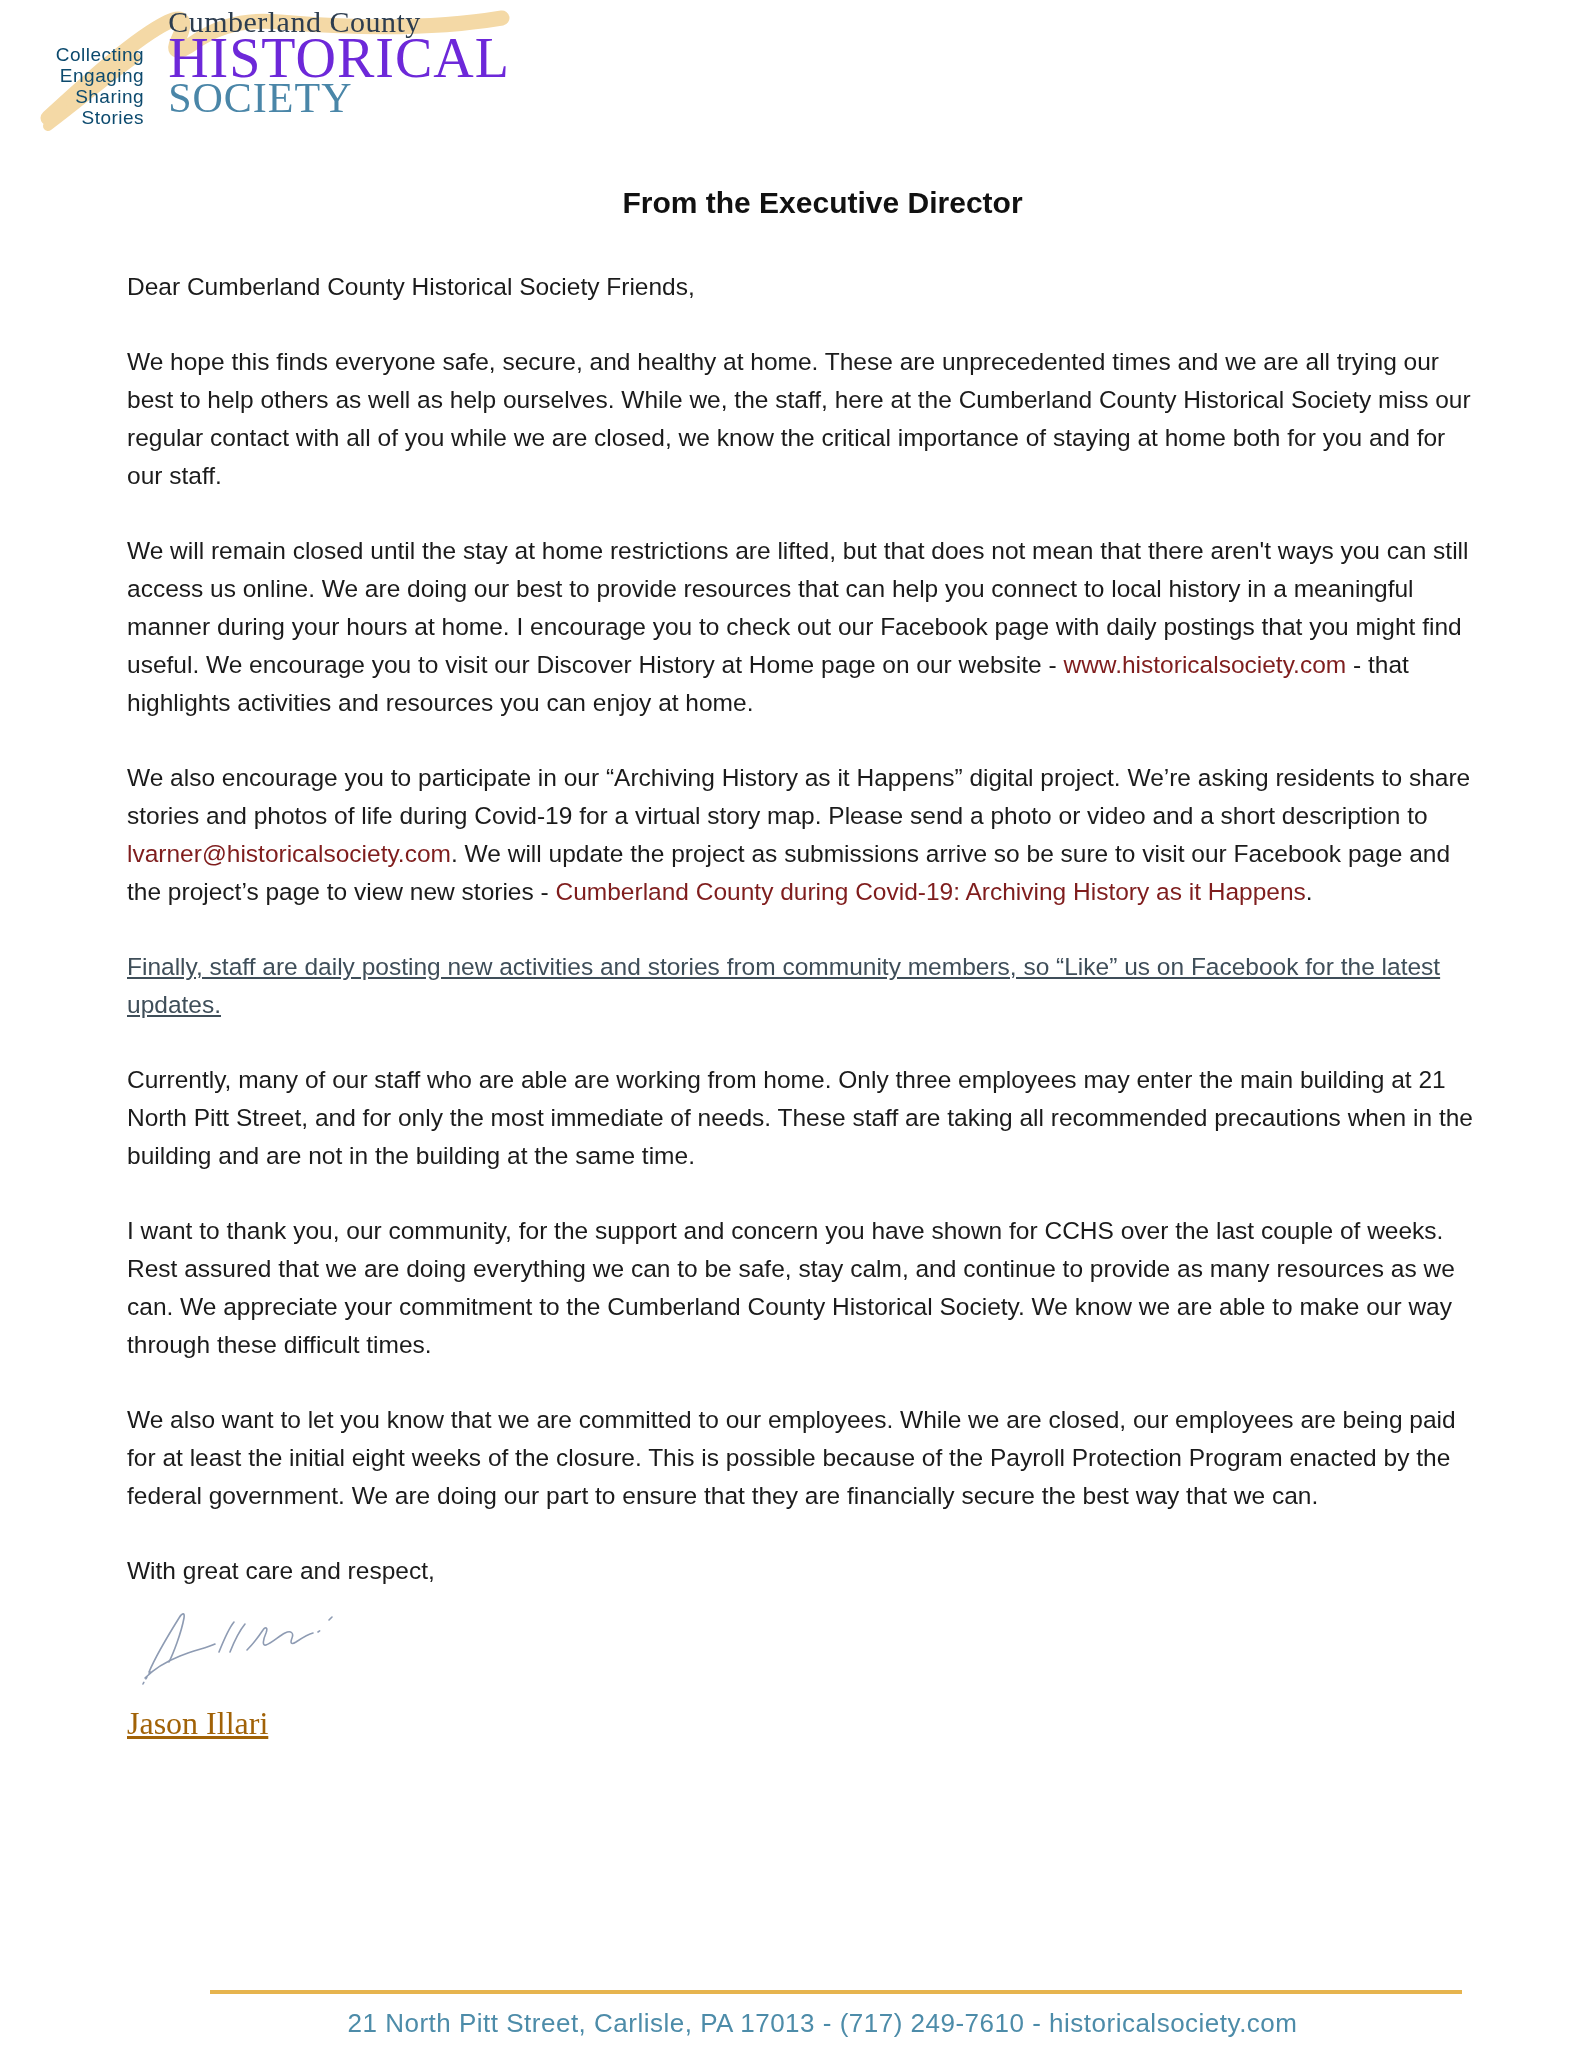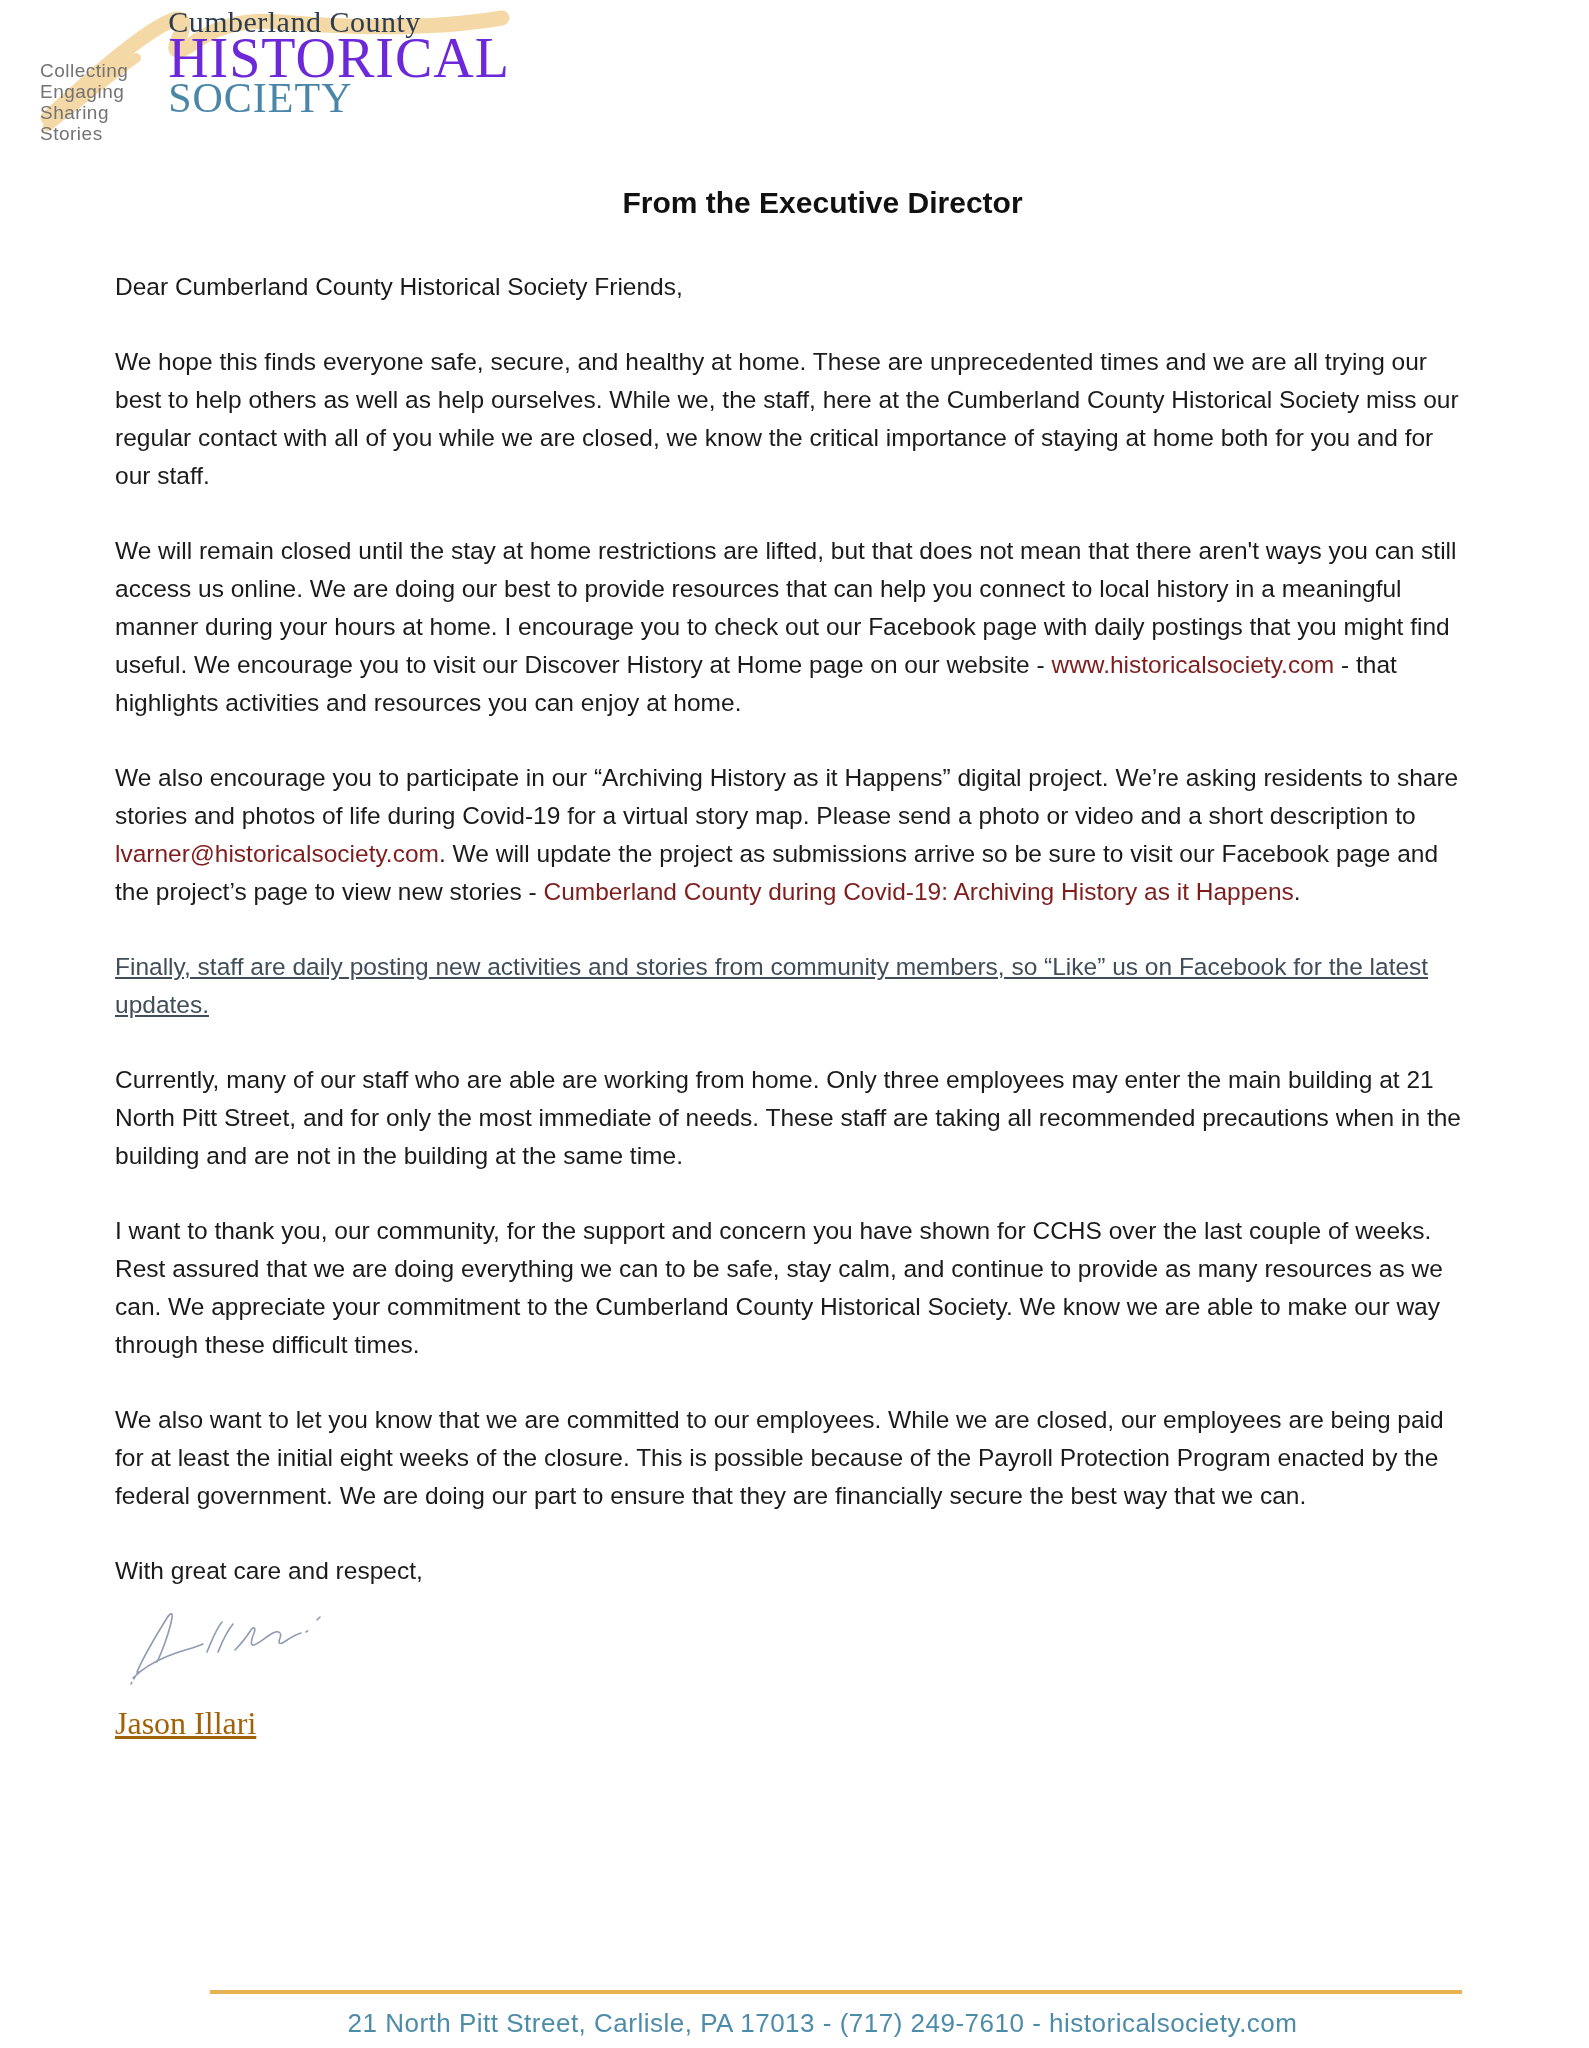--- a/index.html
+++ b/index.html
@@ -8,39 +8,40 @@
     width:1589px;height:2048px;
     background:#ffffff;
     font-family:"Liberation Sans",sans-serif;
     overflow:hidden;
   }
   
   .logo{position:absolute;top:6px;left:40px;width:470px;height:130px;}
   .swoosh{position:absolute;top:0;left:0;z-index:0;}
   .logo-row{position:relative;z-index:1;display:flex;align-items:flex-start;}
   .tagline{
-    margin-top:54px;width:165px;
-    color:#737373;font-size:19px;line-height:21px;
+    margin-top:38px;width:165px;
+    text-align:right;
+    color:#0c4a6e;font-size:19px;line-height:21px;
     letter-spacing:.5px;
   }
   .logo-text{margin-left:24px;font-family:"Liberation Serif",serif;}
   .logo-line1{color:#2d3d4f;font-size:30px;line-height:32px;letter-spacing:.5px;}
   .logo-line2{color:#6d28d9;font-size:56px;line-height:40px;letter-spacing:1px;}
   .logo-line3{color:#4a86a8;font-size:42px;line-height:40px;letter-spacing:1px;}
   
   .title{
     margin:0;
     position:absolute;top:186px;left:0;width:100%;
     text-align:center;
     transform:translateX(28px);
     font-size:30px;font-weight:bold;color:#111;
   }
   
   .body{
-    position:absolute;top:268px;left:115px;width:1360px;
+    position:absolute;top:268px;left:127px;width:1360px;
     font-size:24.5px;line-height:38px;color:#1b1b1b;
   }
   .body p{margin:0 0 37px 0;}
   .body a{color:#7f1d1d;cursor:pointer;}
   .muted{color:#3f4e59;text-decoration:underline;}
   .closing{margin-bottom:10px !important;}
   .signature{display:block;margin:4px 0 14px 8px;}
   .sig-name{font-family:"Liberation Serif",serif;font-size:32px;color:#a16207;text-decoration:underline;}
   
   .footer-rule{

